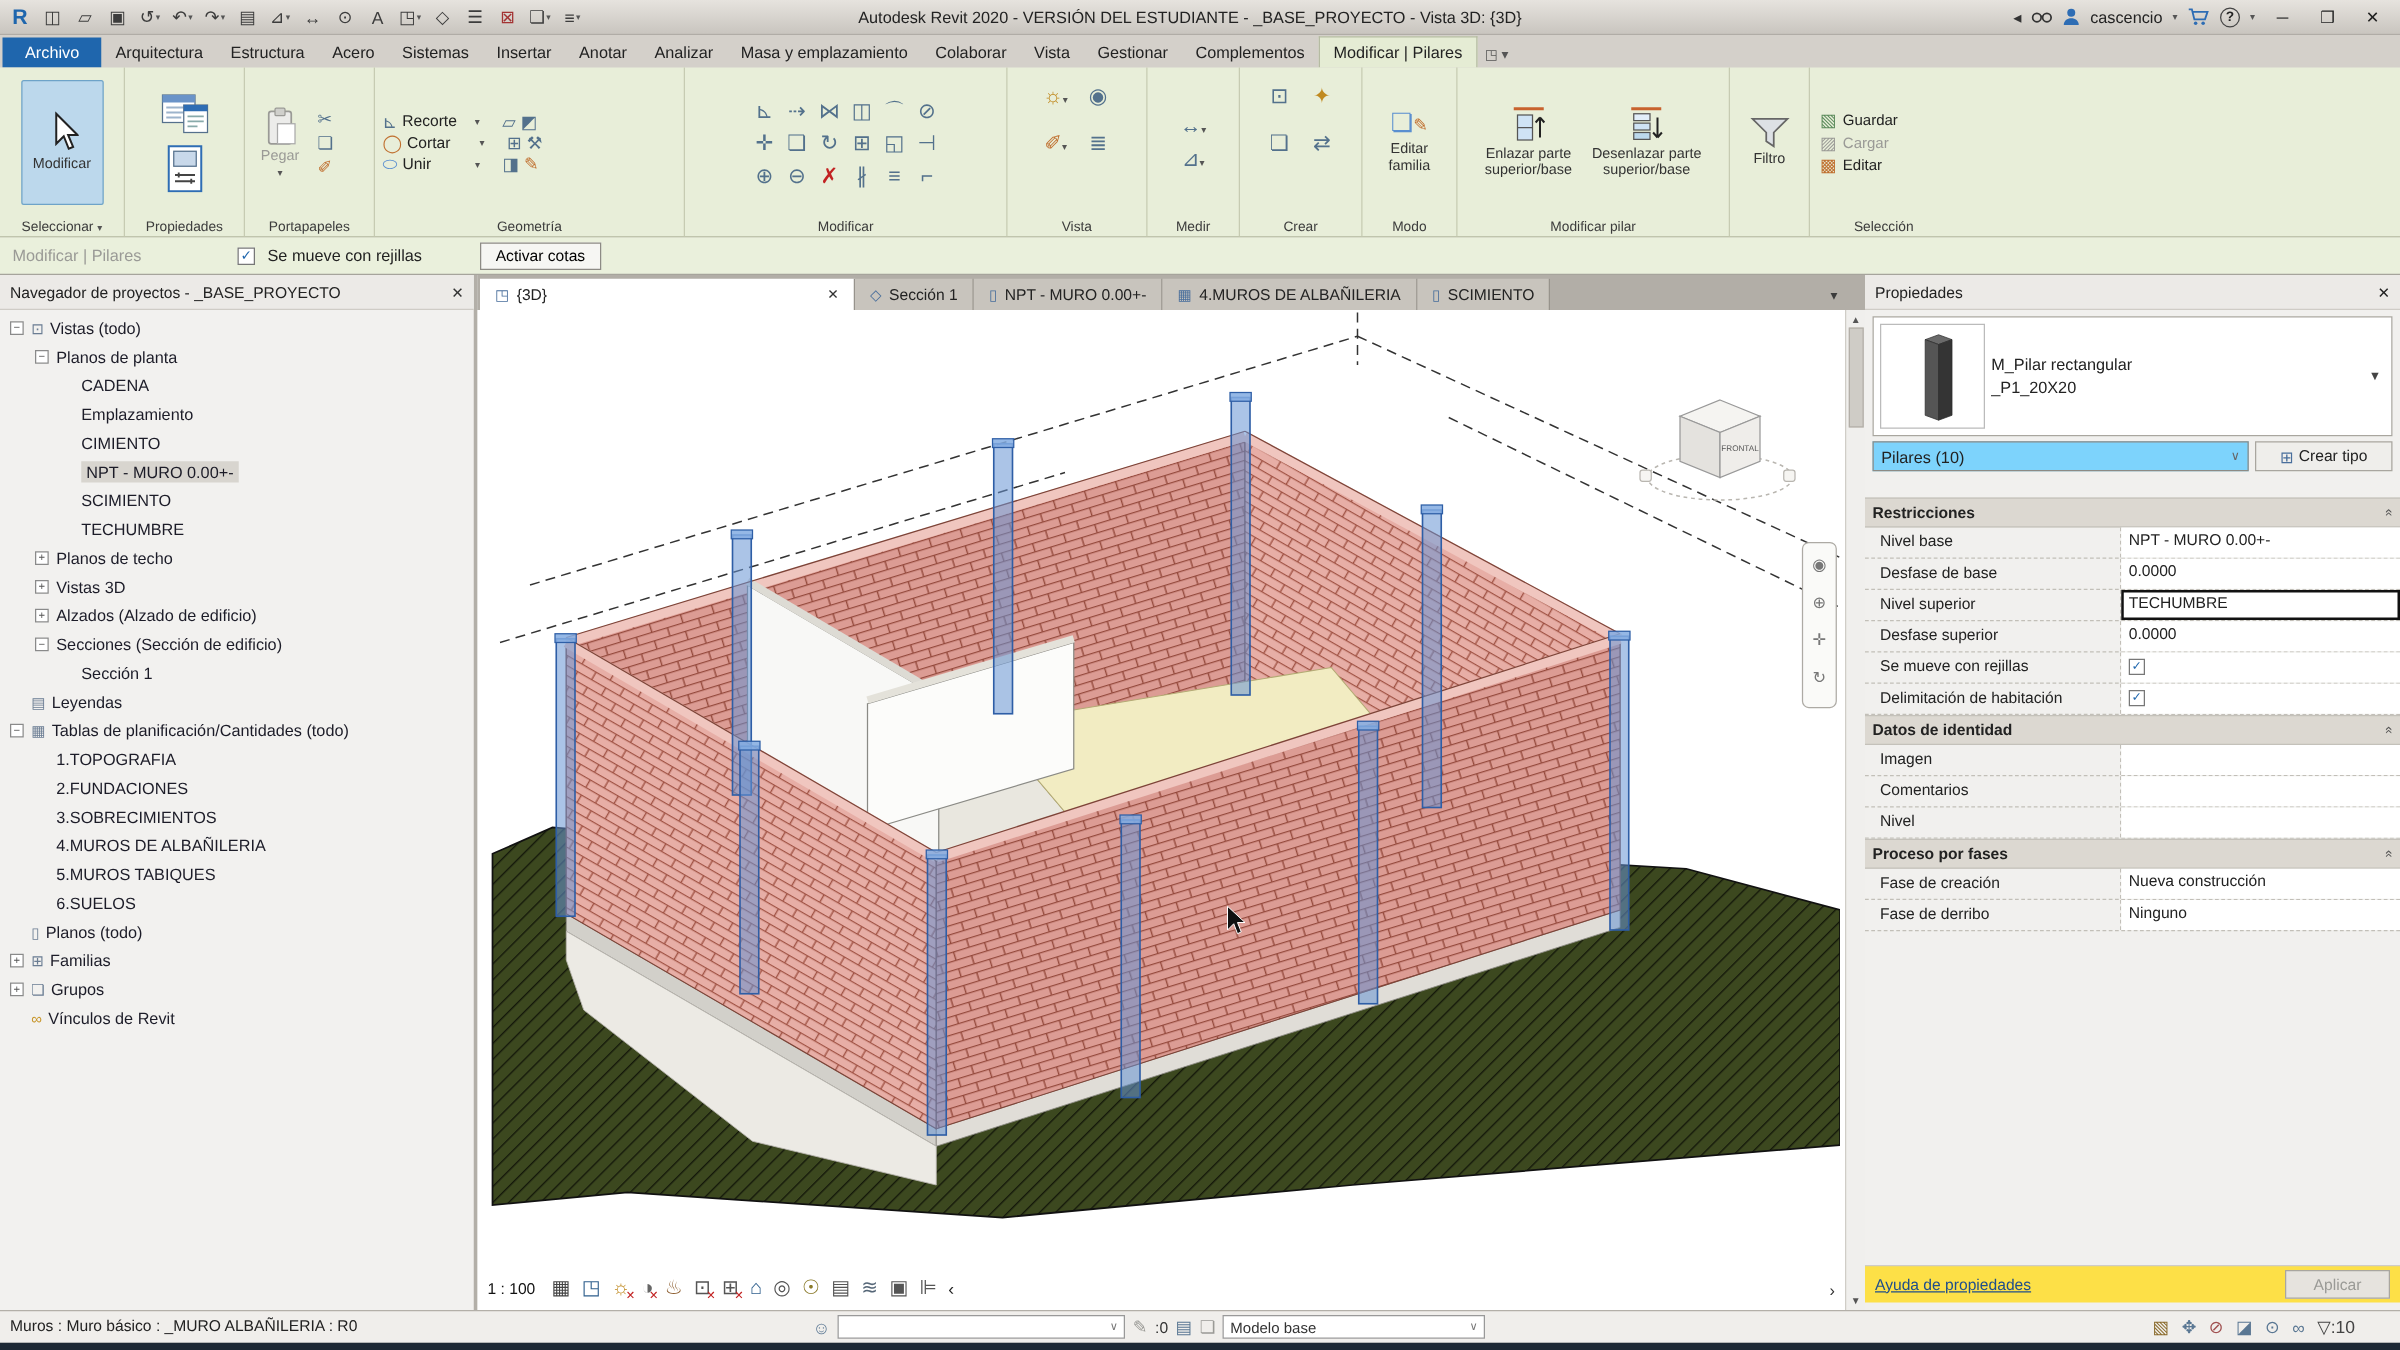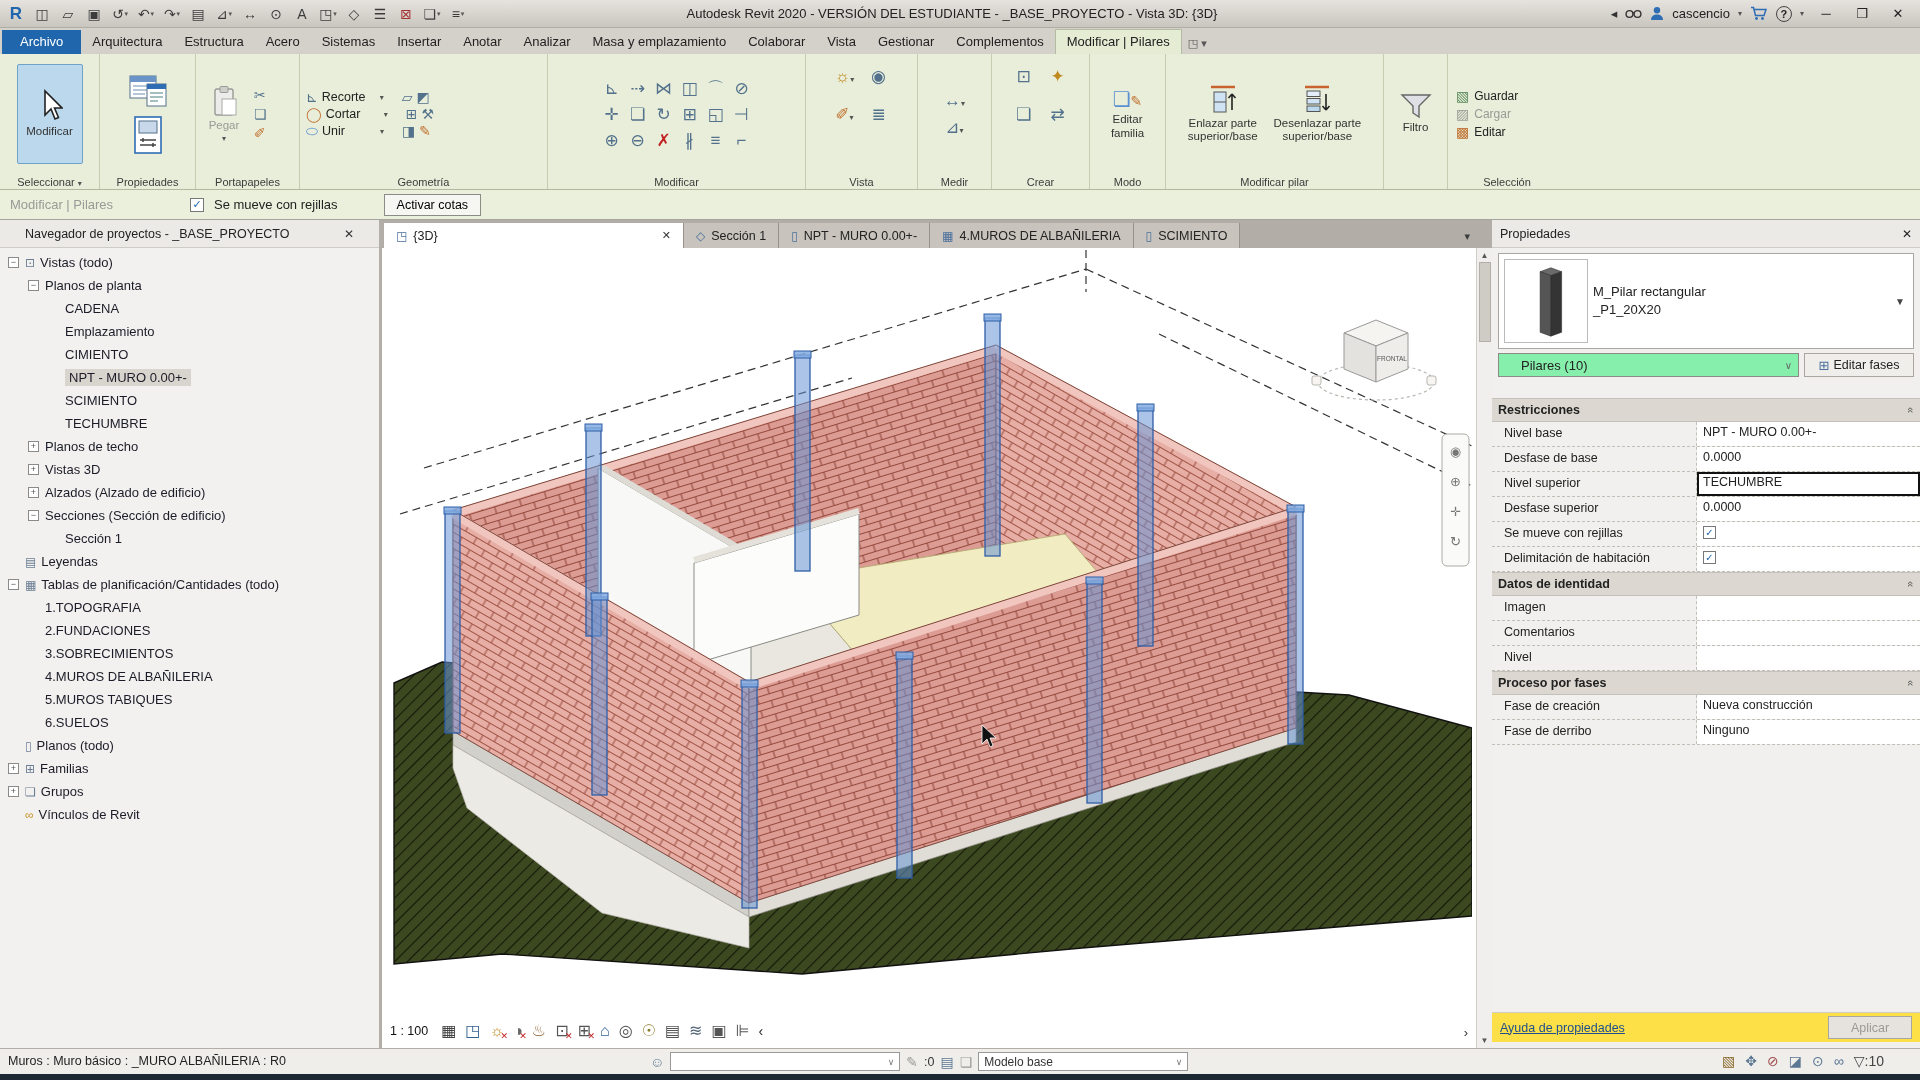--- a/index.html
+++ b/index.html
@@ -55,21 +55,21 @@
   .optionsbar { height:30px; background:#eaf0dc; border-bottom:1px solid #a6a49c; display:flex; align-items:center; gap:10px; padding-left:10px; }
   .ob-context { color:#9a9a96; width:170px; }
   .cb { width:14px; height:14px; background:#fff; border:1px solid #777; display:inline-flex; align-items:center; justify-content:center; font-size:11px; color:#1f66ad; }
   .ob-btn { background:#f6f6f3; border:1px solid #8d8b85; padding:3px 12px; font-size:12.5px; }
 
   
   .main { flex:1; display:flex; min-height:0; }
 
   
   .browser { width:382px; background:#f2f1ef; border-right:3px solid #b3afa8; display:flex; flex-direction:column; }
-  .b-header { height:28px; display:flex; align-items:center; padding:0 25px; font-size:12.5px; background:#eceae7; border-bottom:1px solid #cfccc6; }
+  .b-header { height:28px; display:flex; align-items:center; padding:0 8px; font-size:12.5px; background:#eceae7; border-bottom:1px solid #cfccc6; }
   .b-header .x { margin-left:auto; font-size:12px; color:#333; }
   .tree { flex:1; overflow:hidden; padding-top:3px; }
   .trow { height:23px; display:flex; align-items:center; font-size:13px; color:#1c1c28; white-space:nowrap; }
   .expander { width:11px; height:11px; border:1px solid #8a8a8a; background:#fff; font-size:9px; line-height:9px; text-align:center; color:#555; margin-right:6px; flex:none; }
   .noexp { width:17px; flex:none; }
   .ticon { font-size:12px; color:#6b7d93; margin-right:5px; flex:none; }
   .ticon.link { color:#c79426; }
   .tlabel.sel { background:#d8d5cf; padding:1px 4px; }
 
   
@@ -93,21 +93,21 @@
 
   
   .props { width:428px; background:#f1f0ee; display:flex; flex-direction:column; position:relative; }
   .p-header { height:28px; display:flex; align-items:center; padding:0 8px; font-size:12.5px; background:#eceae7; border-bottom:1px solid #cfccc6; }
   .p-header .x { margin-left:auto; font-size:12px; }
   .typebox { margin:5px 6px 4px; background:#fff; border:1px solid #a9a69f; height:96px; display:flex; align-items:center; position:relative; }
   .preview { width:84px; height:84px; border:1px solid #bbb; margin:5px; background:#fff; flex:none; }
   .typename { font-size:13px; line-height:1.35; }
   .typebox .dd { position:absolute; right:8px; top:42px; font-size:10px; color:#444; }
   .selrow { display:flex; margin:0 6px 5px; gap:5px; }
-  .combo { flex:1; background:#86efac; border:1px solid #8d8b85; height:24px; display:flex; align-items:center; padding:0 22px; font-size:13px; position:relative; }
+  .combo { flex:1; background:#7dd3fc; border:1px solid #8d8b85; height:24px; display:flex; align-items:center; padding:0 6px; font-size:13px; position:relative; }
   .combo::after { content:"∨"; position:absolute; right:6px; font-size:10px; color:#666; }
   .edit-type { width:110px; height:24px; background:#efeeeb; border:1px solid #a9a69f; font-size:12.5px; display:flex; align-items:center; justify-content:center; gap:4px; }
   .edit-type .gi { font-size:13px; }
   .pgrid { margin:16px 0 0; }
   .sec-h { height:24px; background:#dcd8d1; border-top:1px solid #c4c1ba; border-bottom:1px solid #c4c1ba; display:flex; align-items:center; padding:0 6px; font-weight:bold; font-size:12.5px; }
   .sec-h .chev { margin-left:auto; transform:rotate(90deg); font-size:11px; color:#555; font-weight:normal; }
   .prow { height:25px; display:flex; border-bottom:1px dashed #c2bfb8; }
   .pl { width:205px; padding:4px 4px 0 12px; font-size:12.5px; color:#222; border-right:1px dashed #c2bfb8; }
   .pv { flex:1; background:#fff; padding:3px 6px 0; font-size:12.5px; position:relative; }
   .pv.editing { border:2px solid #111; padding:1px 4px 0; }
@@ -745,21 +745,21 @@
           <div>_P1_20X20</div>
         </div>
         <span class="dd">▼</span>
       </div>
       <div class="selrow">
         <div class="combo">
             <span>Pilares (10)</span>
           </div>
         <div class="edit-type">
             <span class="gi" style="color:#4a6f9c">⊞</span>
-            <span>Editar fases</span>
+            <span>Crear tipo</span>
           </div>
       </div>
       <div class="pgrid">
           <div class="sec-h">
             <span>Restricciones</span>
             <span class="chev">«</span>
           </div>
           <div class="prow">
             <div class="pl">Nivel base</div>
             <div class="pv">NPT - MURO 0.00+-</div>

